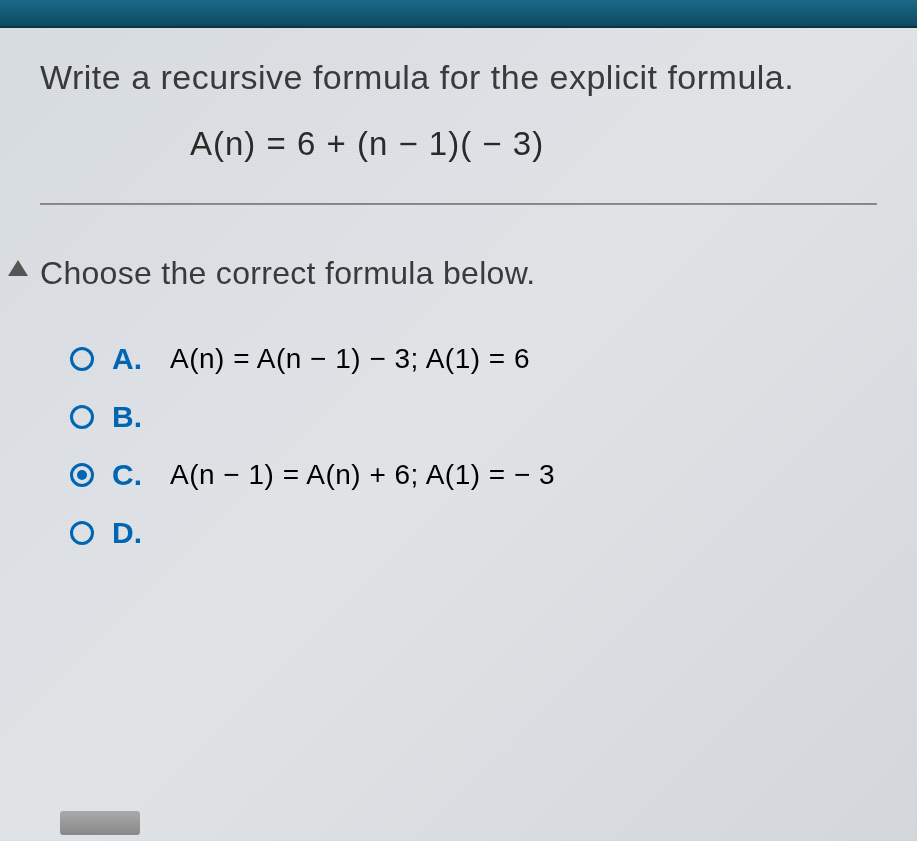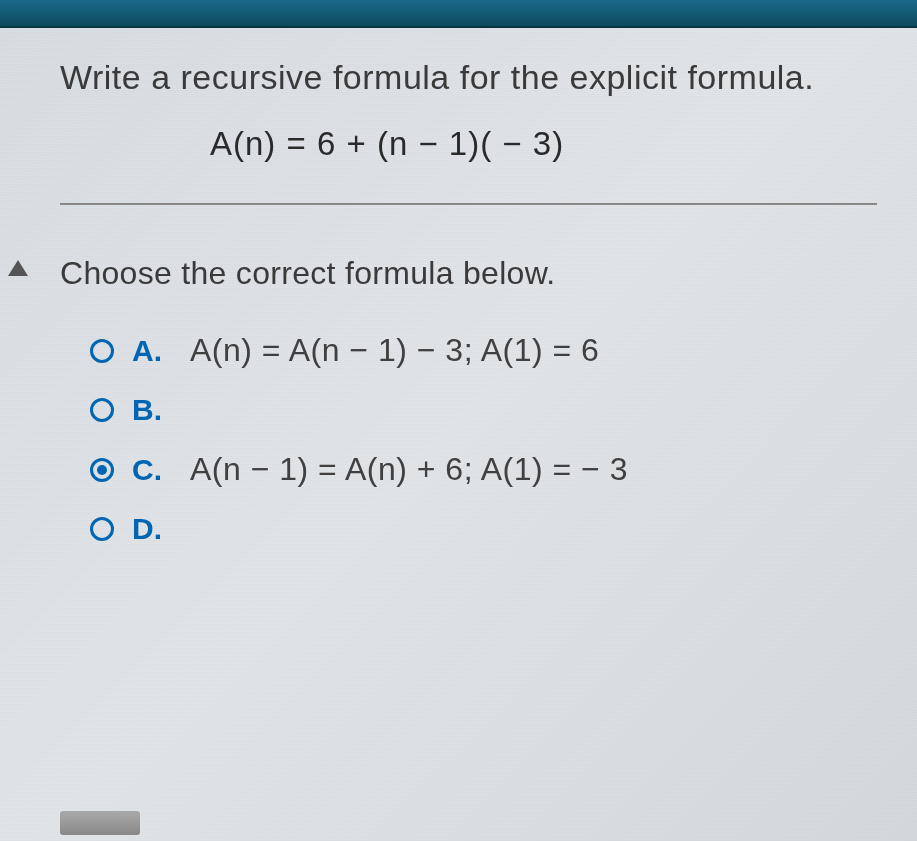--- a/index.html
+++ b/index.html
@@ -14,21 +14,21 @@
       font-family: Arial, Helvetica, sans-serif;
       position: relative;
       overflow: hidden;
     }
     .top-bar {
       height: 28px;
       background: linear-gradient(to bottom, #1a6b8a 0%, #0d4a5f 100%);
       border-bottom: 2px solid #0a3545;
     }
     .content {
-      padding: 30px 40px 40px 60px;
+      padding: 30px 40px 40px 40px;
       position: relative;
     }
     .question-text {
       font-size: 34px;
       color: #3a3a3a;
       font-weight: 400;
       margin-bottom: 28px;
       letter-spacing: 0.5px;
     }
     .formula-given {
@@ -40,21 +40,21 @@
     }
     .divider {
       border: none;
       border-top: 2px solid #888;
       margin: 30px 0 50px 0;
       width: 100%;
     }
     .instruction-text {
       font-size: 32px;
       color: #3a3a3a;
-      margin-bottom: 40px;
+      margin-bottom: 50px;
       letter-spacing: 0.3px;
     }
     .options {
       padding-left: 30px;
     }
     .option-row {
       display: flex;
       align-items: center;
       margin-bottom: 24px;
       cursor: pointer;
@@ -80,22 +80,22 @@
       transform: translate(-50%, -50%);
     }
     .option-letter {
       font-size: 30px;
       font-weight: bold;
       color: #0066b3;
       margin-right: 18px;
       min-width: 40px;
     }
     .option-formula {
-      font-size: 32px;
-      color: #404040;
+      font-size: 28px;
+      color: #000000;
       letter-spacing: 0.5px;
     }
     .scroll-arrow {
       position: absolute;
       left: 8px;
       top: 260px;
       width: 0;
       height: 0;
       border-left: 10px solid transparent;
       border-right: 10px solid transparent;

